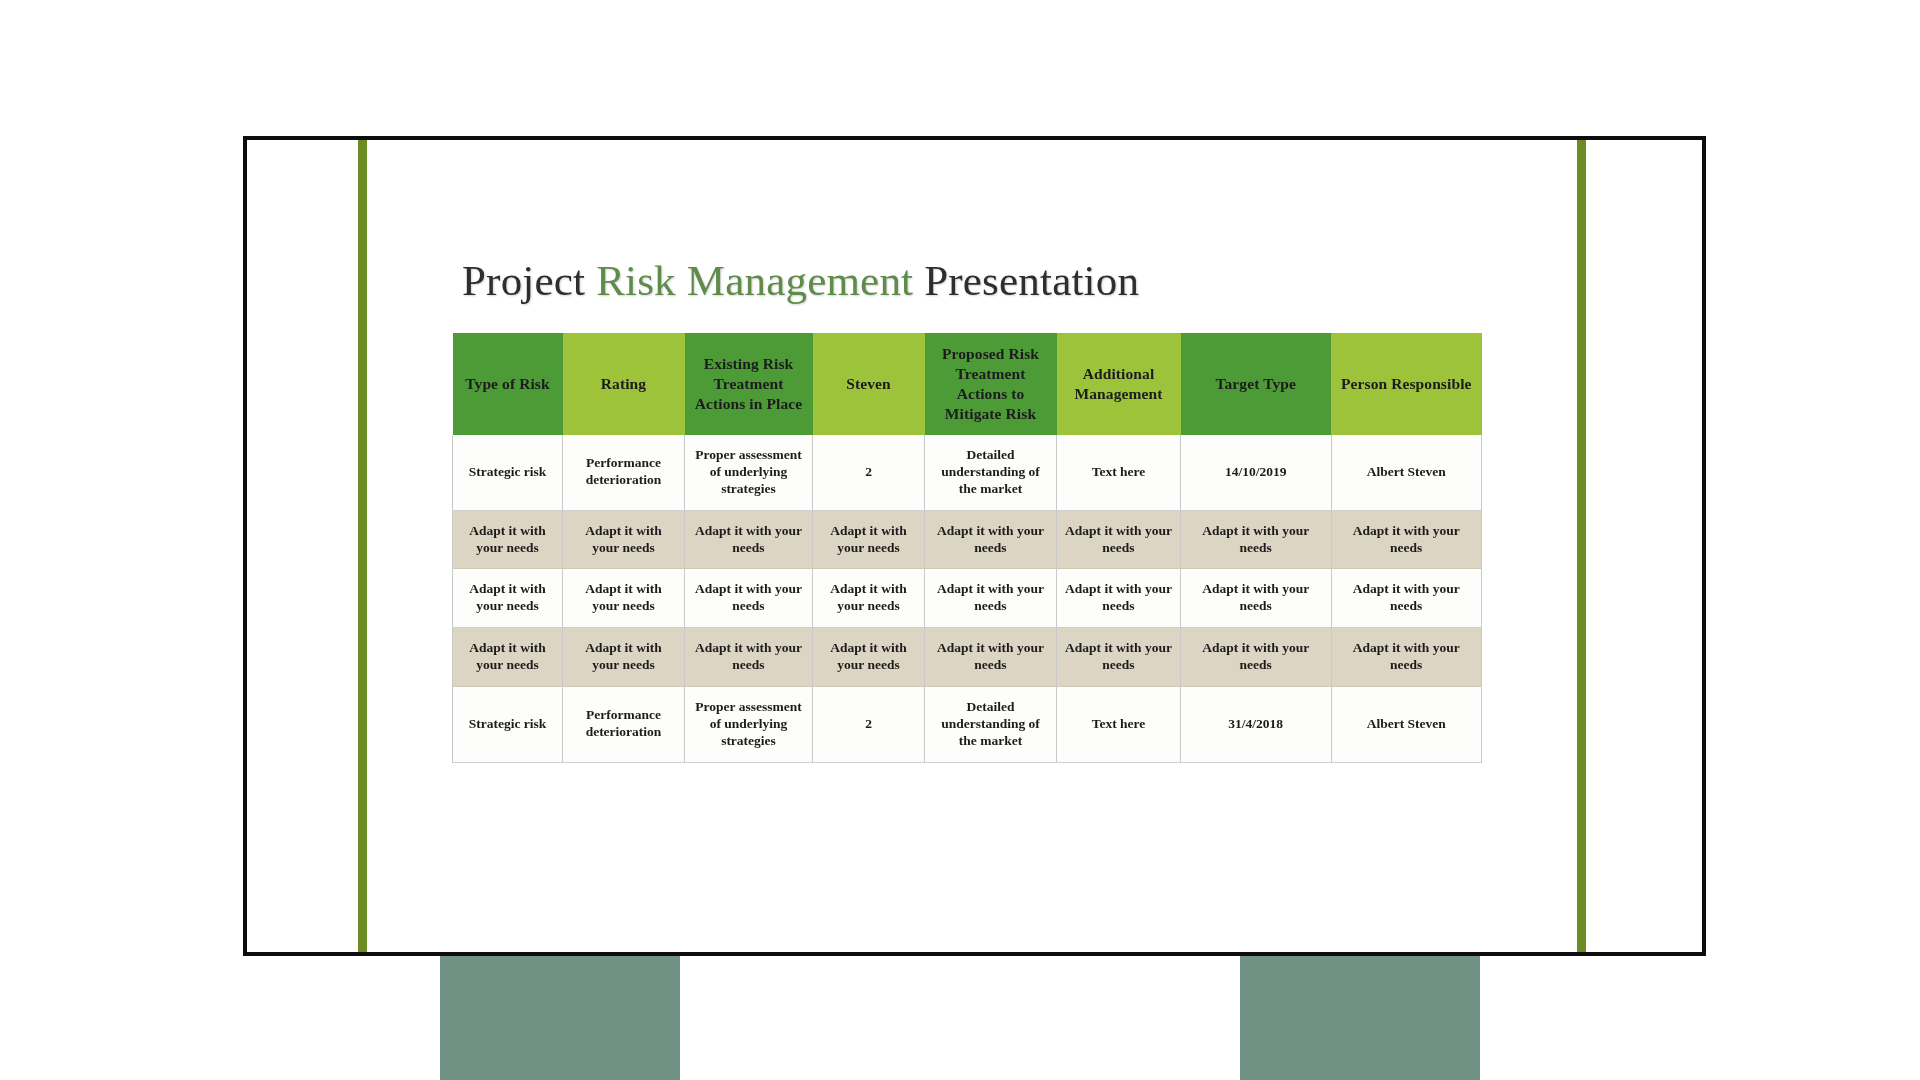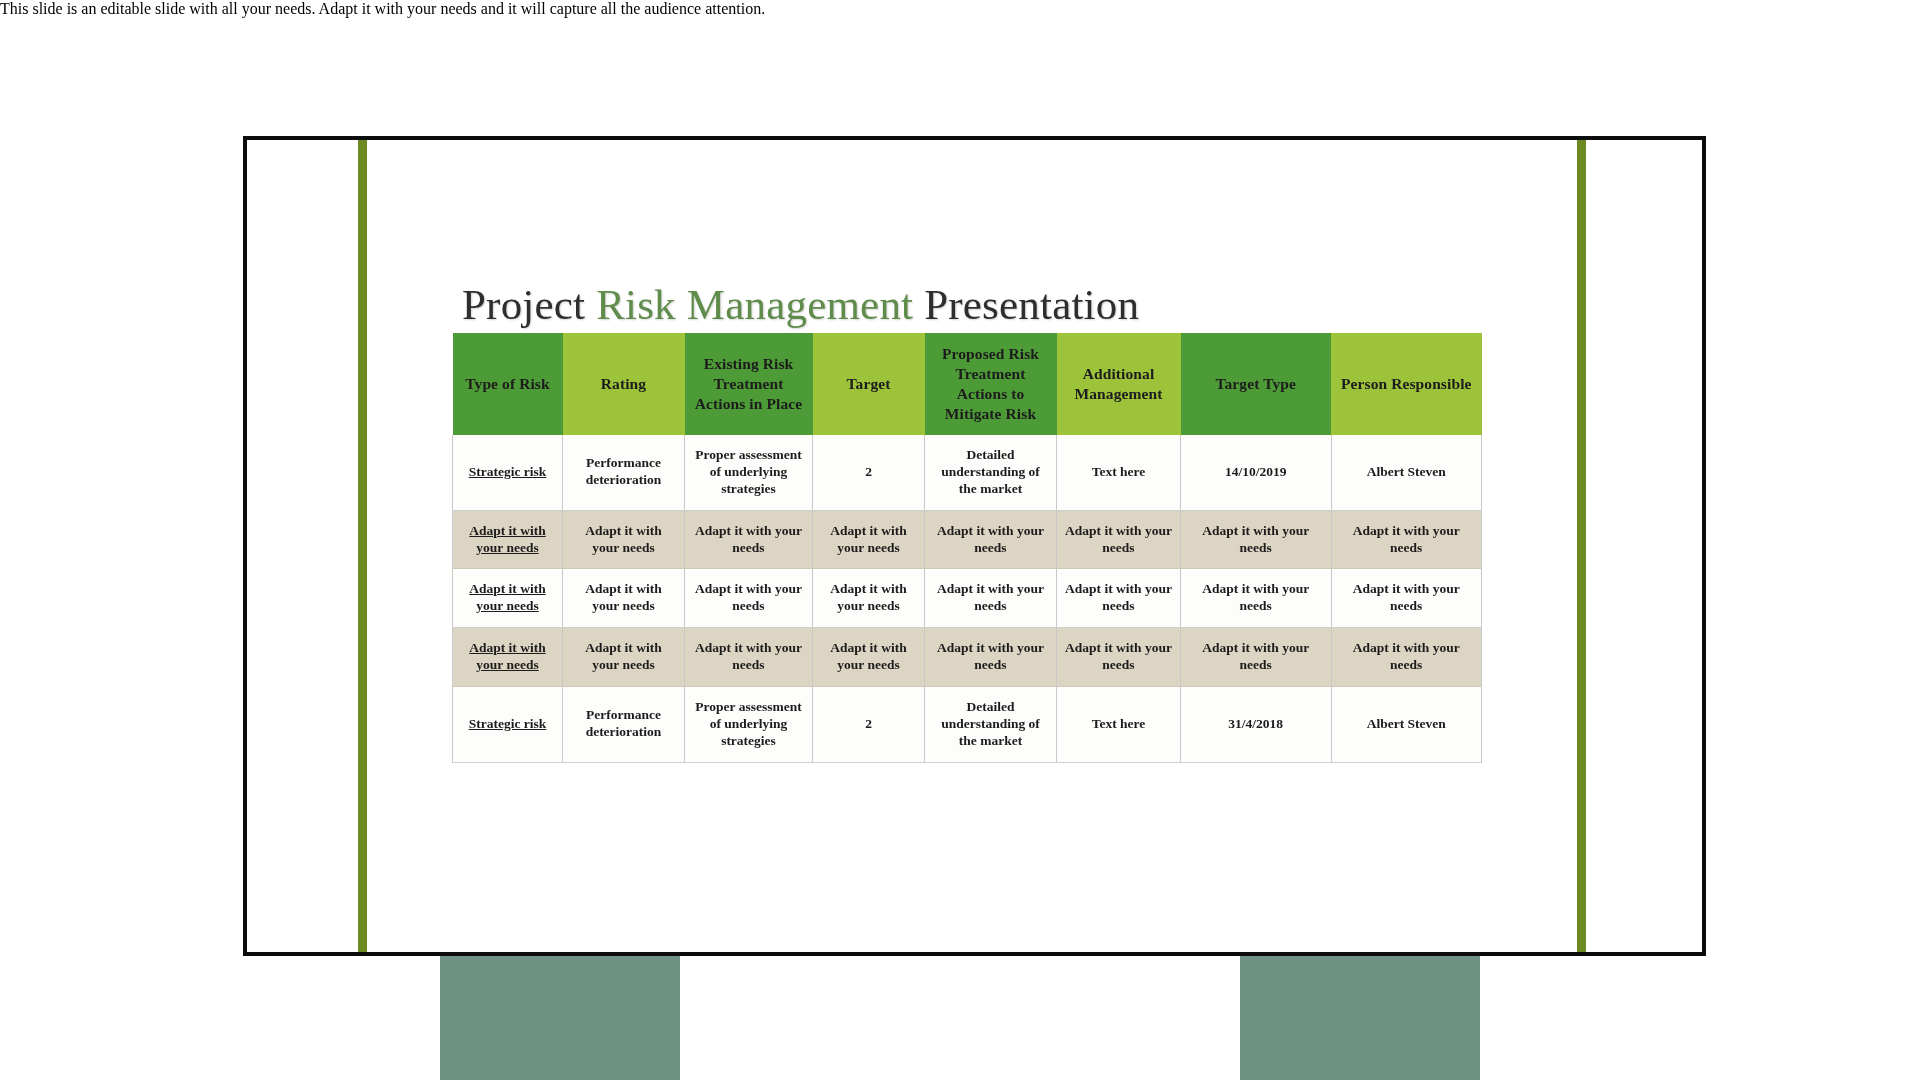--- a/index.html
+++ b/index.html
@@ -38,21 +38,21 @@
     height: 100%;
     background: #6c8c23;
   }
   .accent-bar.left  { left: 111px; }
   .accent-bar.right { left: 1330px; }
 
   
   .slide-title {
     position: absolute;
     left: 462px;
-    top: 280px;
+    top: 256px;
     font-family: "Liberation Serif", serif;
     font-size: 43px;
     font-weight: 400;
     letter-spacing: 0.2px;
     white-space: nowrap;
     text-shadow: 1px 1px 2px rgba(0,0,0,0.18);
   }
   .t-dark  { color: #2e2e2e; }
   .t-green { color: #5f8c4b; }
 
@@ -96,21 +96,21 @@
     border-right: 1px solid #c9c9c9;
     box-sizing: border-box;
   }
 
   .row-white { background: #fdfdfb; }
   .row-beige { background: #ddd5c4; }
 
   .row-white td { border-bottom: 1px solid #cfcfcf; }
   .row-beige td { border-bottom: 1px solid #cfc8b7; }
 
-  .risk-table tbody tr td:first-child { border-left: 1px solid #c9c9c9; text-decoration: underline; }
+  .risk-table tbody tr td:first-child { border-left: 1px solid #c9c9c9; }
   .risk-table tbody tr td:last-child  { border-right: 1px solid #c9c9c9; text-align: center; }
 
   .rating-cell { font-weight: 700; }
 
   
   .c0 { width: 110px; }
   .c1 { width: 122px; }
   .c2 { width: 128px; }
   .c3 { width: 112px; }
   .c4 { width: 132px; }
@@ -177,21 +177,21 @@
     <span class="t-dark">Project </span><span class="t-green">Risk Management</span><span class="t-dark"> Presentation</span>
   </div>
 
   
   <table class="risk-table">
     <thead>
       <tr>
         <th class="c0 hdr-dark">Type of Risk</th>
         <th class="c1 hdr-light">Rating</th>
         <th class="c2 hdr-dark">Existing Risk Treatment Actions in Place</th>
-        <th class="c3 hdr-light">Target</th>
+        <th class="c3 hdr-light">Steven</th>
         <th class="c4 hdr-dark">Proposed Risk Treatment Actions to Mitigate Risk</th>
         <th class="c5 hdr-light">Additional Management</th>
         <th class="c6 hdr-dark">Target Type</th>
         <th class="c7 hdr-light">Person Responsible</th>
       </tr>
     </thead>
     <tbody>
 
       <tr class="row-white">
         <td class="c0">Strategic risk</td>
@@ -245,23 +245,20 @@
         <td class="c4">Detailed understanding of the market</td>
         <td class="c5">Text here</td>
         <td class="c6">31/4/2018</td>
         <td class="c7">Albert Steven</td>
       </tr>
 
     </tbody>
   </table>
 
   
-  <div class="sticky-note">
-    <div class="note-text">This slide is an editable slide with all your needs. Adapt it with your needs and it will capture all the audience attention.</div>
-  </div>
 
   <svg class="paperclip" viewBox="0 0 48 90">
     <path d="M14 78 L14 22 A10 10 0 0 1 34 22 L34 70 A7 7 0 0 1 20 70 L20 30" fill="none" stroke="#6f9285" stroke-width="6" stroke-linecap="round" stroke-linejoin="round"></path>
   </svg>
 
   
   
 
 </div>
 

